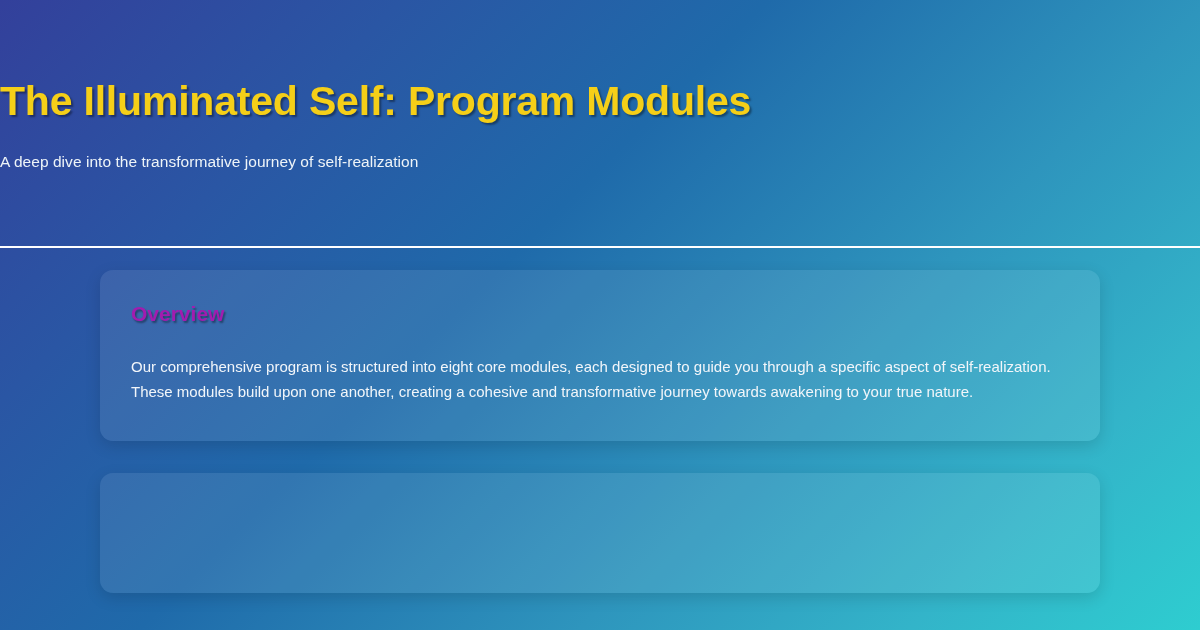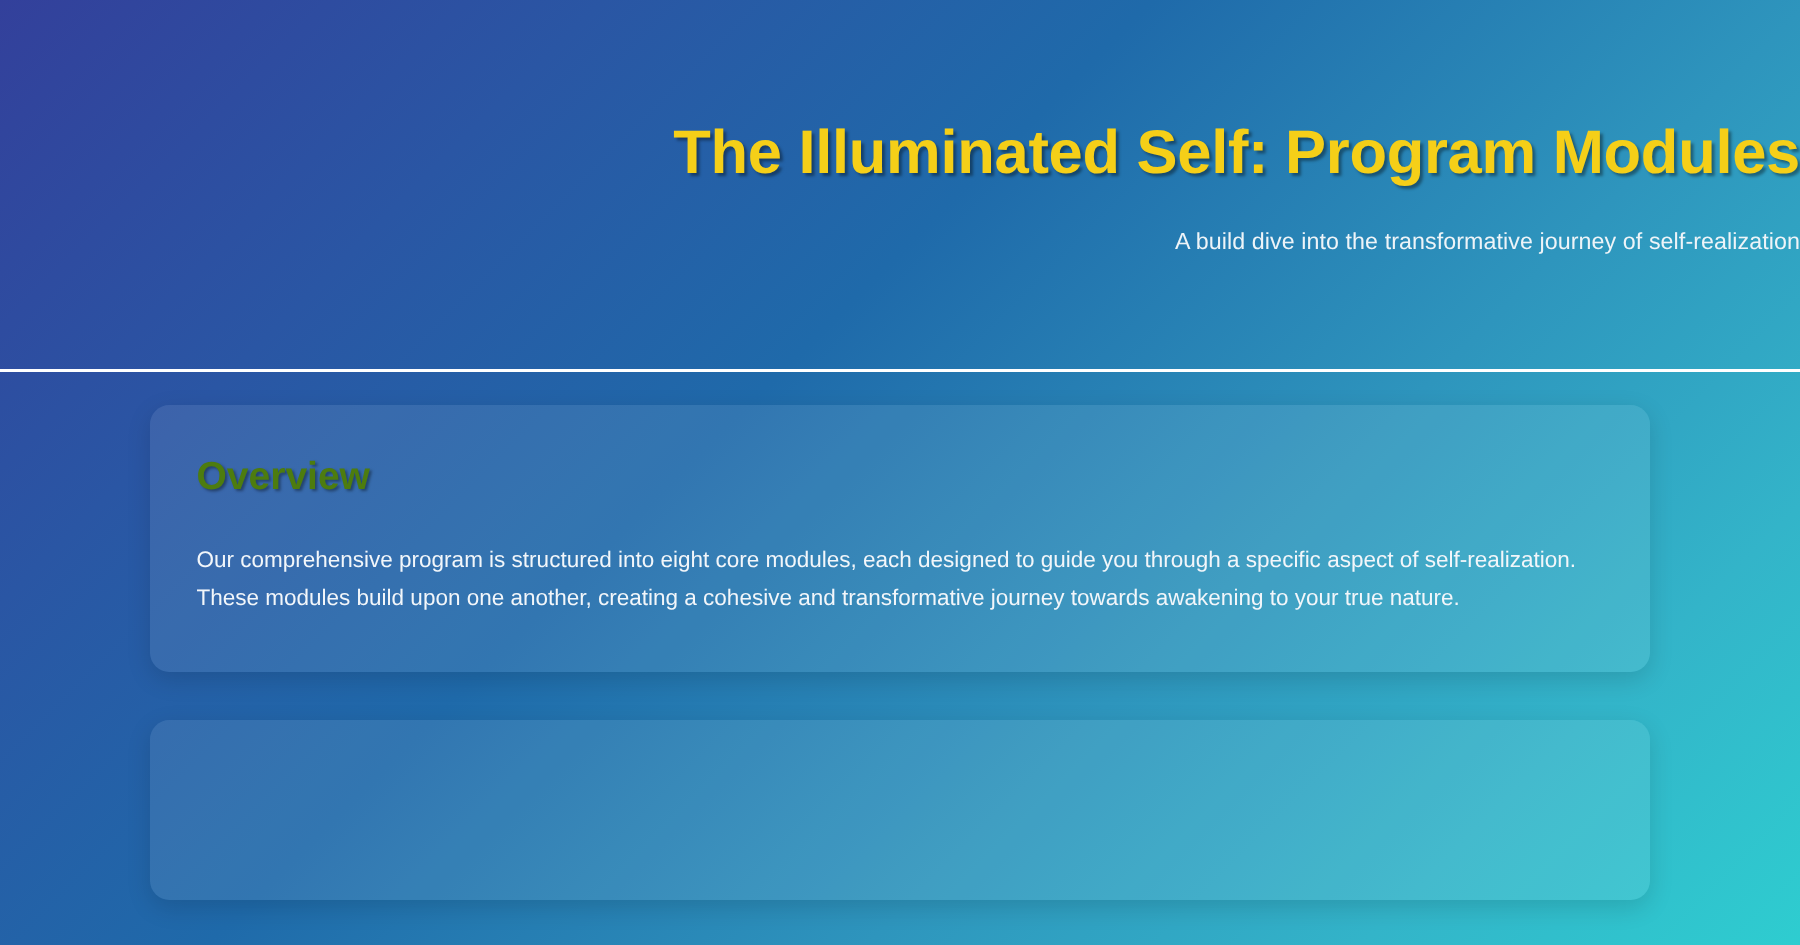--- a/index.html
+++ b/index.html
@@ -21,21 +21,21 @@
         #2ecdd0 100%);
     background-attachment: fixed;
     position: relative;
   }
 
   
   .page-header {
     position: relative;
     height: 248px;
     border-bottom: 2px solid #ffffff;
-    text-align: right;
+    text-align: left;
     padding-top: 78px;
   }
 
   .page-title {
     font-size: 41px;
     font-weight: bold;
     color: #f5cf18;
     letter-spacing: -0.2px;
     text-shadow: 2px 2px 2px rgba(0, 0, 0, 0.38);
     line-height: 1.15;
@@ -56,23 +56,23 @@
 
   .card {
     background: rgba(255, 255, 255, 0.085);
     border-radius: 13px;
     box-shadow: 0 5px 16px rgba(0, 0, 0, 0.13);
     padding: 32px 31px 36px 31px;
     margin-bottom: 32px;
   }
 
   .card-title {
-    font-size: 26px;
+    font-size: 21px;
     font-weight: bold;
-    color: #4d7c0f;
+    color: #a21caf;
     text-shadow: 1.5px 1.5px 2px rgba(0, 0, 0, 0.38);
     margin-bottom: 28px;
   }
 
   .card-body {
     font-size: 15px;
     line-height: 25.4px;
     color: #f2f6fa;
   }
 
@@ -80,21 +80,21 @@
     min-height: 120px;
   }
 </style>
 </head>
 <body>
 
 <div class="page-wrapper">
 
   <header class="page-header">
     <h1 class="page-title">The Illuminated Self: Program Modules</h1>
-    <p class="page-subtitle">A build dive into the transformative journey of self-realization</p>
+    <p class="page-subtitle">A deep dive into the transformative journey of self-realization</p>
   </header>
 
   <main class="content-area">
 
     <section class="card">
       <h2 class="card-title">Overview</h2>
       <p class="card-body">Our comprehensive program is structured into eight core modules, each designed to guide you through a specific aspect of self-realization. These modules build upon one another, creating a cohesive and transformative journey towards awakening to your true nature.</p>
     </section>
 
     <section class="card card-empty">

